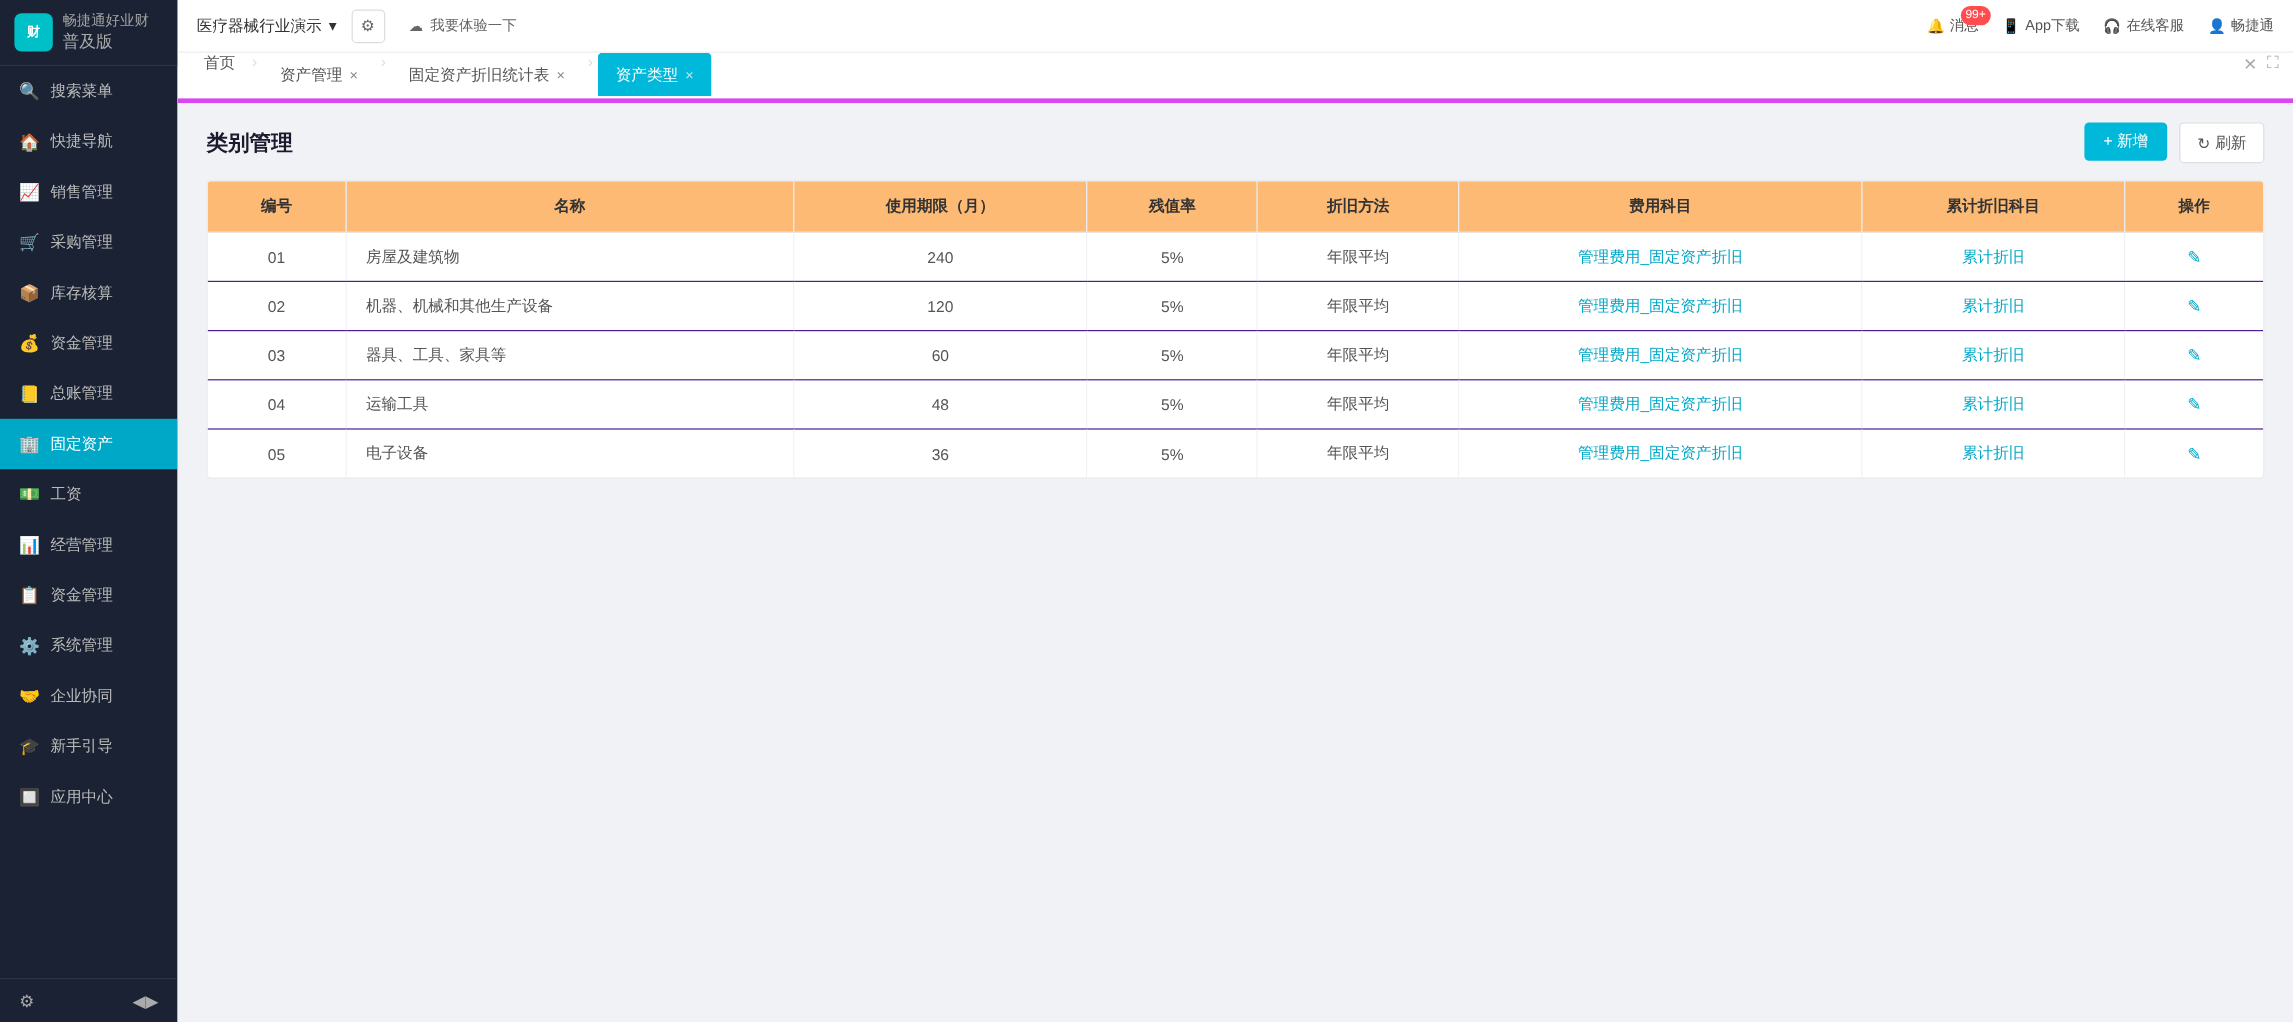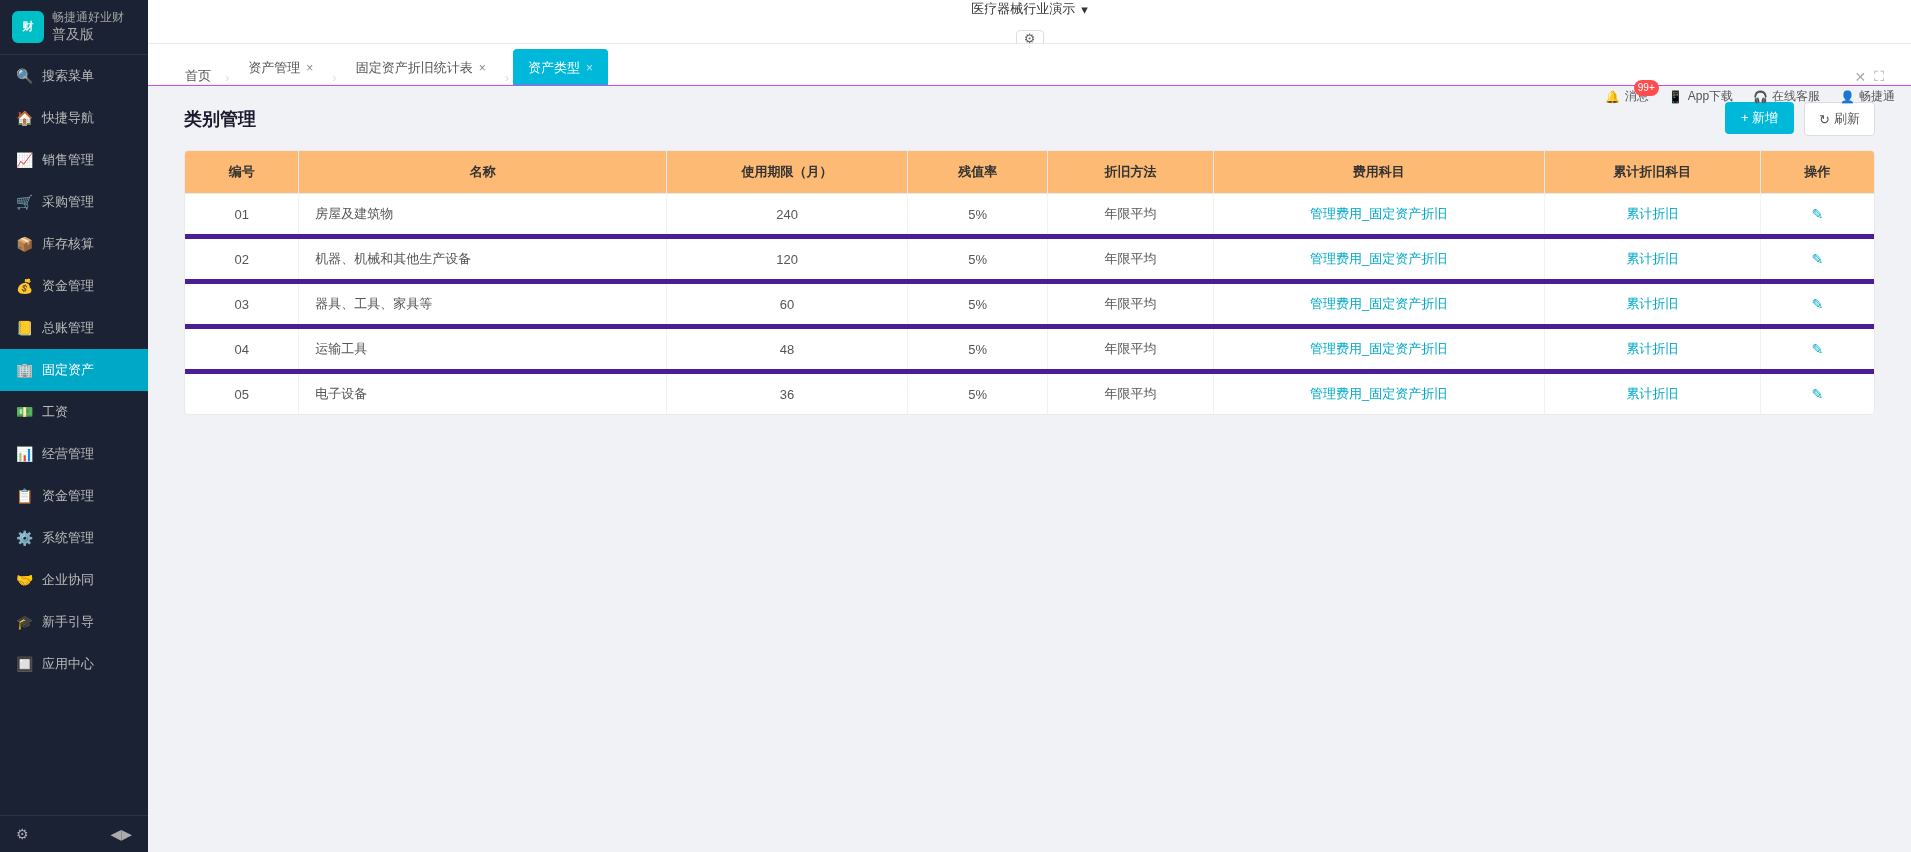--- a/index.html
+++ b/index.html
@@ -92,21 +92,20 @@
 
     
     .topbar {
       height: 44px;
       background: #fff;
       display: flex;
       align-items: center;
       padding: 0 16px;
       border-bottom: 1px solid #e8eaf0;
       gap: 12px;
-      flex-direction: column;
     }
     .topbar-module {
       display: flex;
       align-items: center;
       gap: 6px;
       color: #333;
       font-size: 13px;
       cursor: pointer;
     }
     .topbar-module-name { font-weight: 500; }
@@ -155,23 +154,23 @@
       border-radius: 8px;
       padding: 1px 4px;
       line-height: 1.4;
     }
 
     
     .tabs-bar {
       height: 42px;
       background: #fff;
       display: flex;
-      align-items: flex-end;
-      padding: 0 27px;
-      border-bottom: 1px solid #d946ef;
+      align-items: flex-start;
+      padding: 0 12px;
+      border-bottom: 4px solid #d946ef;
       gap: 4px;
     }
     .tab {
       height: 36px;
       padding: 0 14px;
       display: flex;
       align-items: center;
       gap: 6px;
       border-radius: 4px 4px 0 0;
       cursor: pointer;
@@ -197,21 +196,21 @@
       color: #555;
       font-size: 13px;
       padding: 0 10px;
       cursor: pointer;
     }
     .tab-separator { color: #ddd; }
 
     
     .page-content {
       flex: 1;
-      padding: 16px 36px;
+      padding: 16px 24px;
       overflow: auto;
       background: #f0f2f5;
     }
 
     .page-header {
       display: flex;
       align-items: center;
       justify-content: space-between;
       margin-bottom: 14px;
     }
@@ -272,21 +271,21 @@
       color: #333;
       border-bottom: 1px solid #e8eaf0;
       border-right: 1px solid #e8eaf0;
     }
     th:last-child { border-right: none; }
     td {
       padding: 11px 16px;
       text-align: center;
       font-size: 13px;
       color: #555;
-      border-bottom: 5px solid #4c1d95;
+      border-bottom: 1px solid #4c1d95;
       border-right: 1px solid #f0f2f5;
     }
     td:last-child { border-right: none; }
     td:nth-child(2) { text-align: left; }
     tbody tr:last-child td { border-bottom: none; }
 
     .td-code { color: #555; }
     .td-name { color: #555; }
     .td-link { color: #00a8c8; cursor: pointer; }
     .td-edit {

